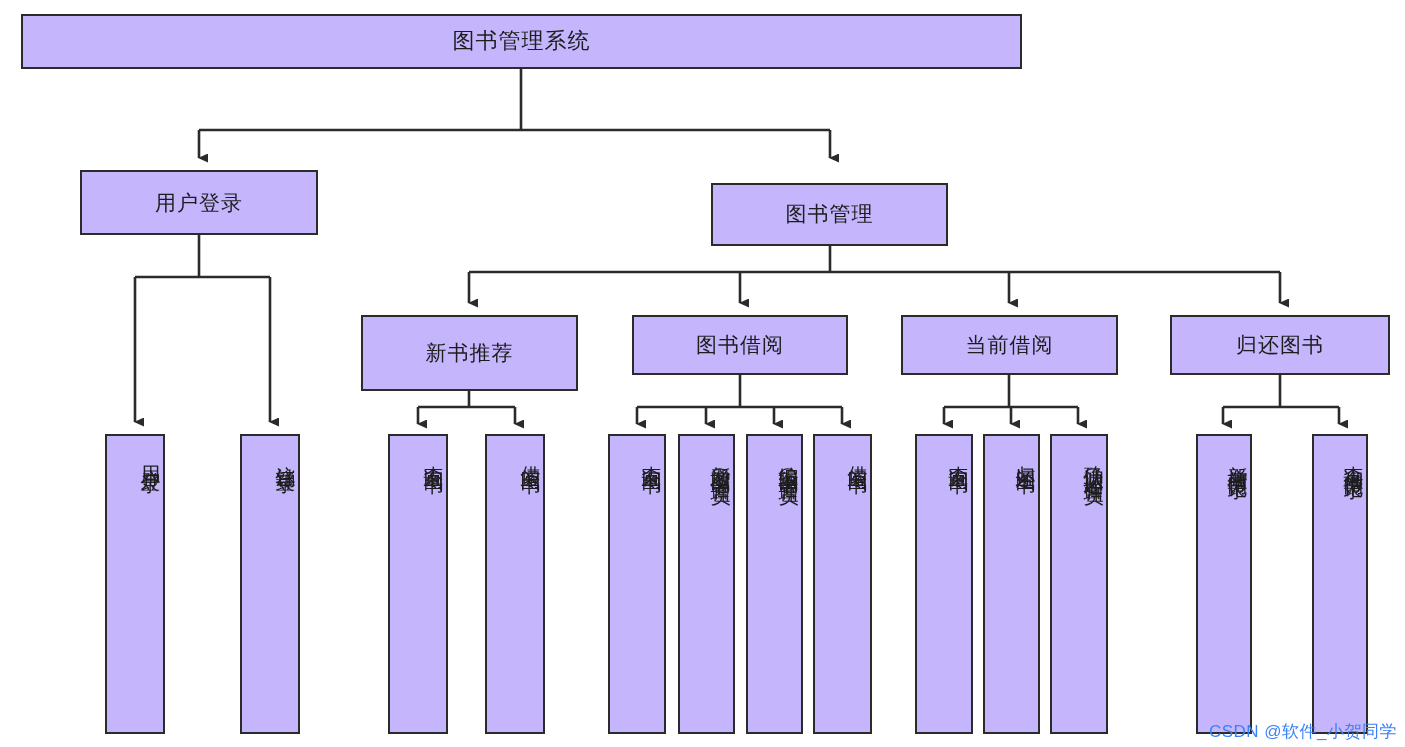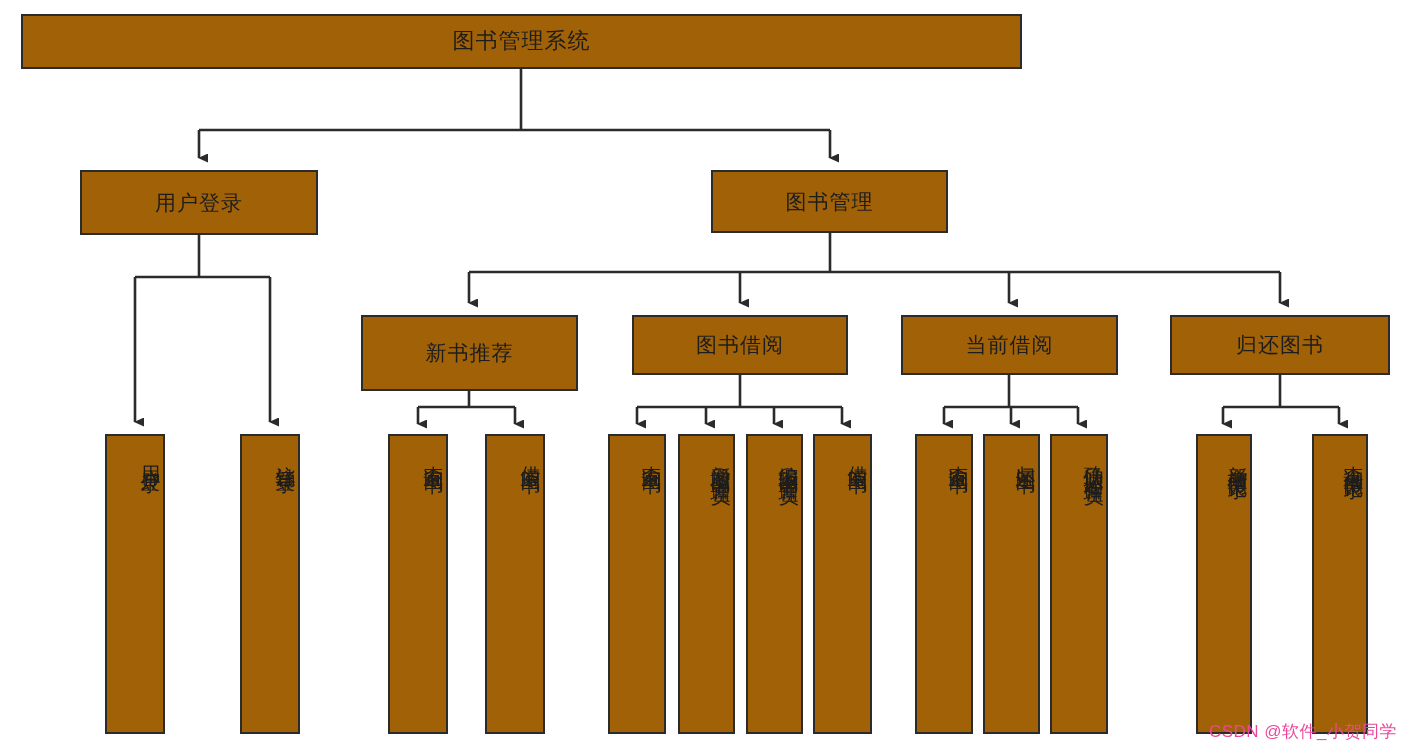--- a/index.html
+++ b/index.html
@@ -23,21 +23,21 @@
     left: 0;
     top: 0;
     width: 1405px;
     height: 747px;
     pointer-events: none;
   }
   .node {
     position: absolute;
     box-sizing: border-box;
     border: 2px solid #2b2b2b;
-    background: #a16207;
+    background: #c4b5fd;
     display: flex;
     align-items: center;
     justify-content: center;
     color: #1d1d1d;
     font-size: 21px;
     letter-spacing: 1px;
     line-height: 1.2;
     z-index: 2;
   }
   .node.title-node {
@@ -60,21 +60,21 @@
   }
   .node-label {
     display: block;
     white-space: nowrap;
   }
   #watermark {
     position: absolute;
     right: 8px;
     bottom: 4px;
     font-size: 17px;
-    color: #ec4899;
+    color: #3b82f6;
     letter-spacing: 0.5px;
     z-index: 5;
     white-space: nowrap;
     text-align: right;
   }
 </style>
 </head>
 <body>
 
 <div id="diagram-root">
@@ -129,21 +129,21 @@
     </g>
   </svg>
 
   <div class="node title-node" style="left:21px; top:14px; width:1001px; height:55px;">
     <span class="node-label">图书管理系统</span>
   </div>
 
   <div class="node" style="left:80px; top:170px; width:238px; height:65px;">
     <span class="node-label">用户登录</span>
   </div>
-  <div class="node" style="left:711px; top:170px; width:237px; height:63px;">
+  <div class="node" style="left:711px; top:183px; width:237px; height:63px;font-family:Liberation Serif, serif;">
     <span class="node-label">图书管理</span>
   </div>
 
   <div class="node" style="left:361px; top:315px; width:217px; height:76px;">
     <span class="node-label">新书推荐</span>
   </div>
   <div class="node" style="left:901px; top:315px; width:217px; height:60px;">
     <span class="node-label">当前借阅</span>
   </div>
   <div class="node" style="left:632px; top:315px; width:216px; height:60px;">

